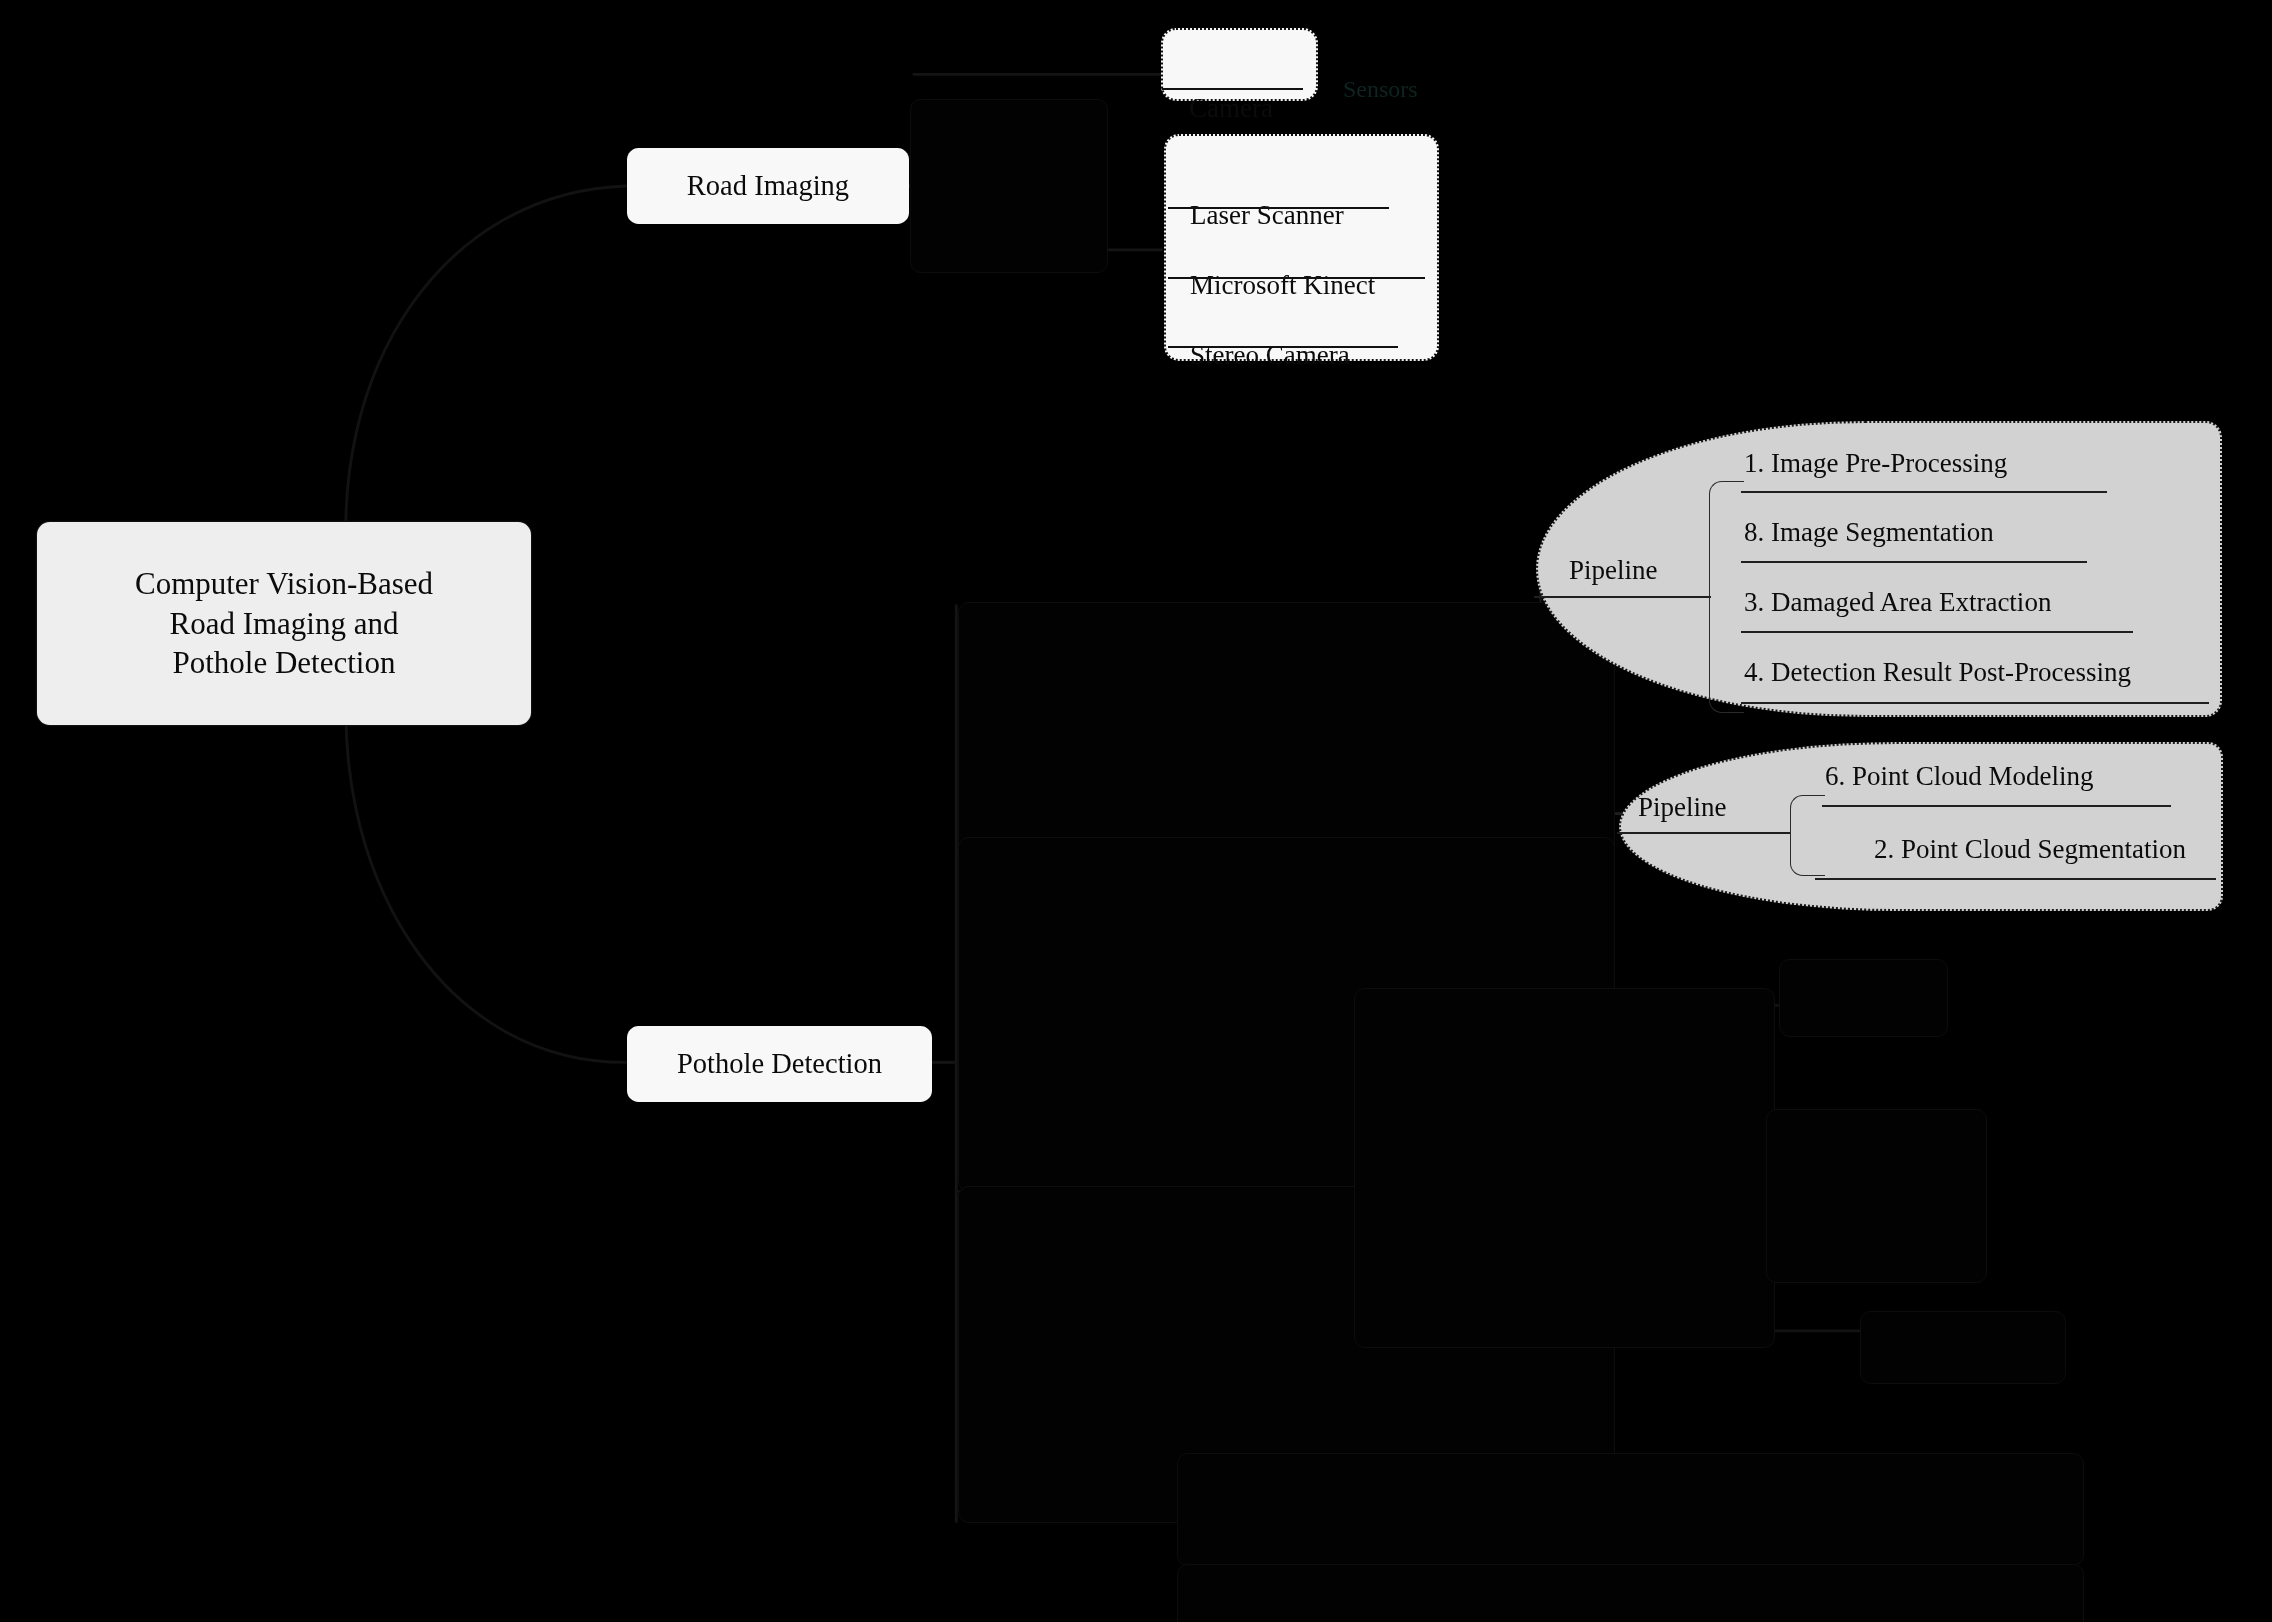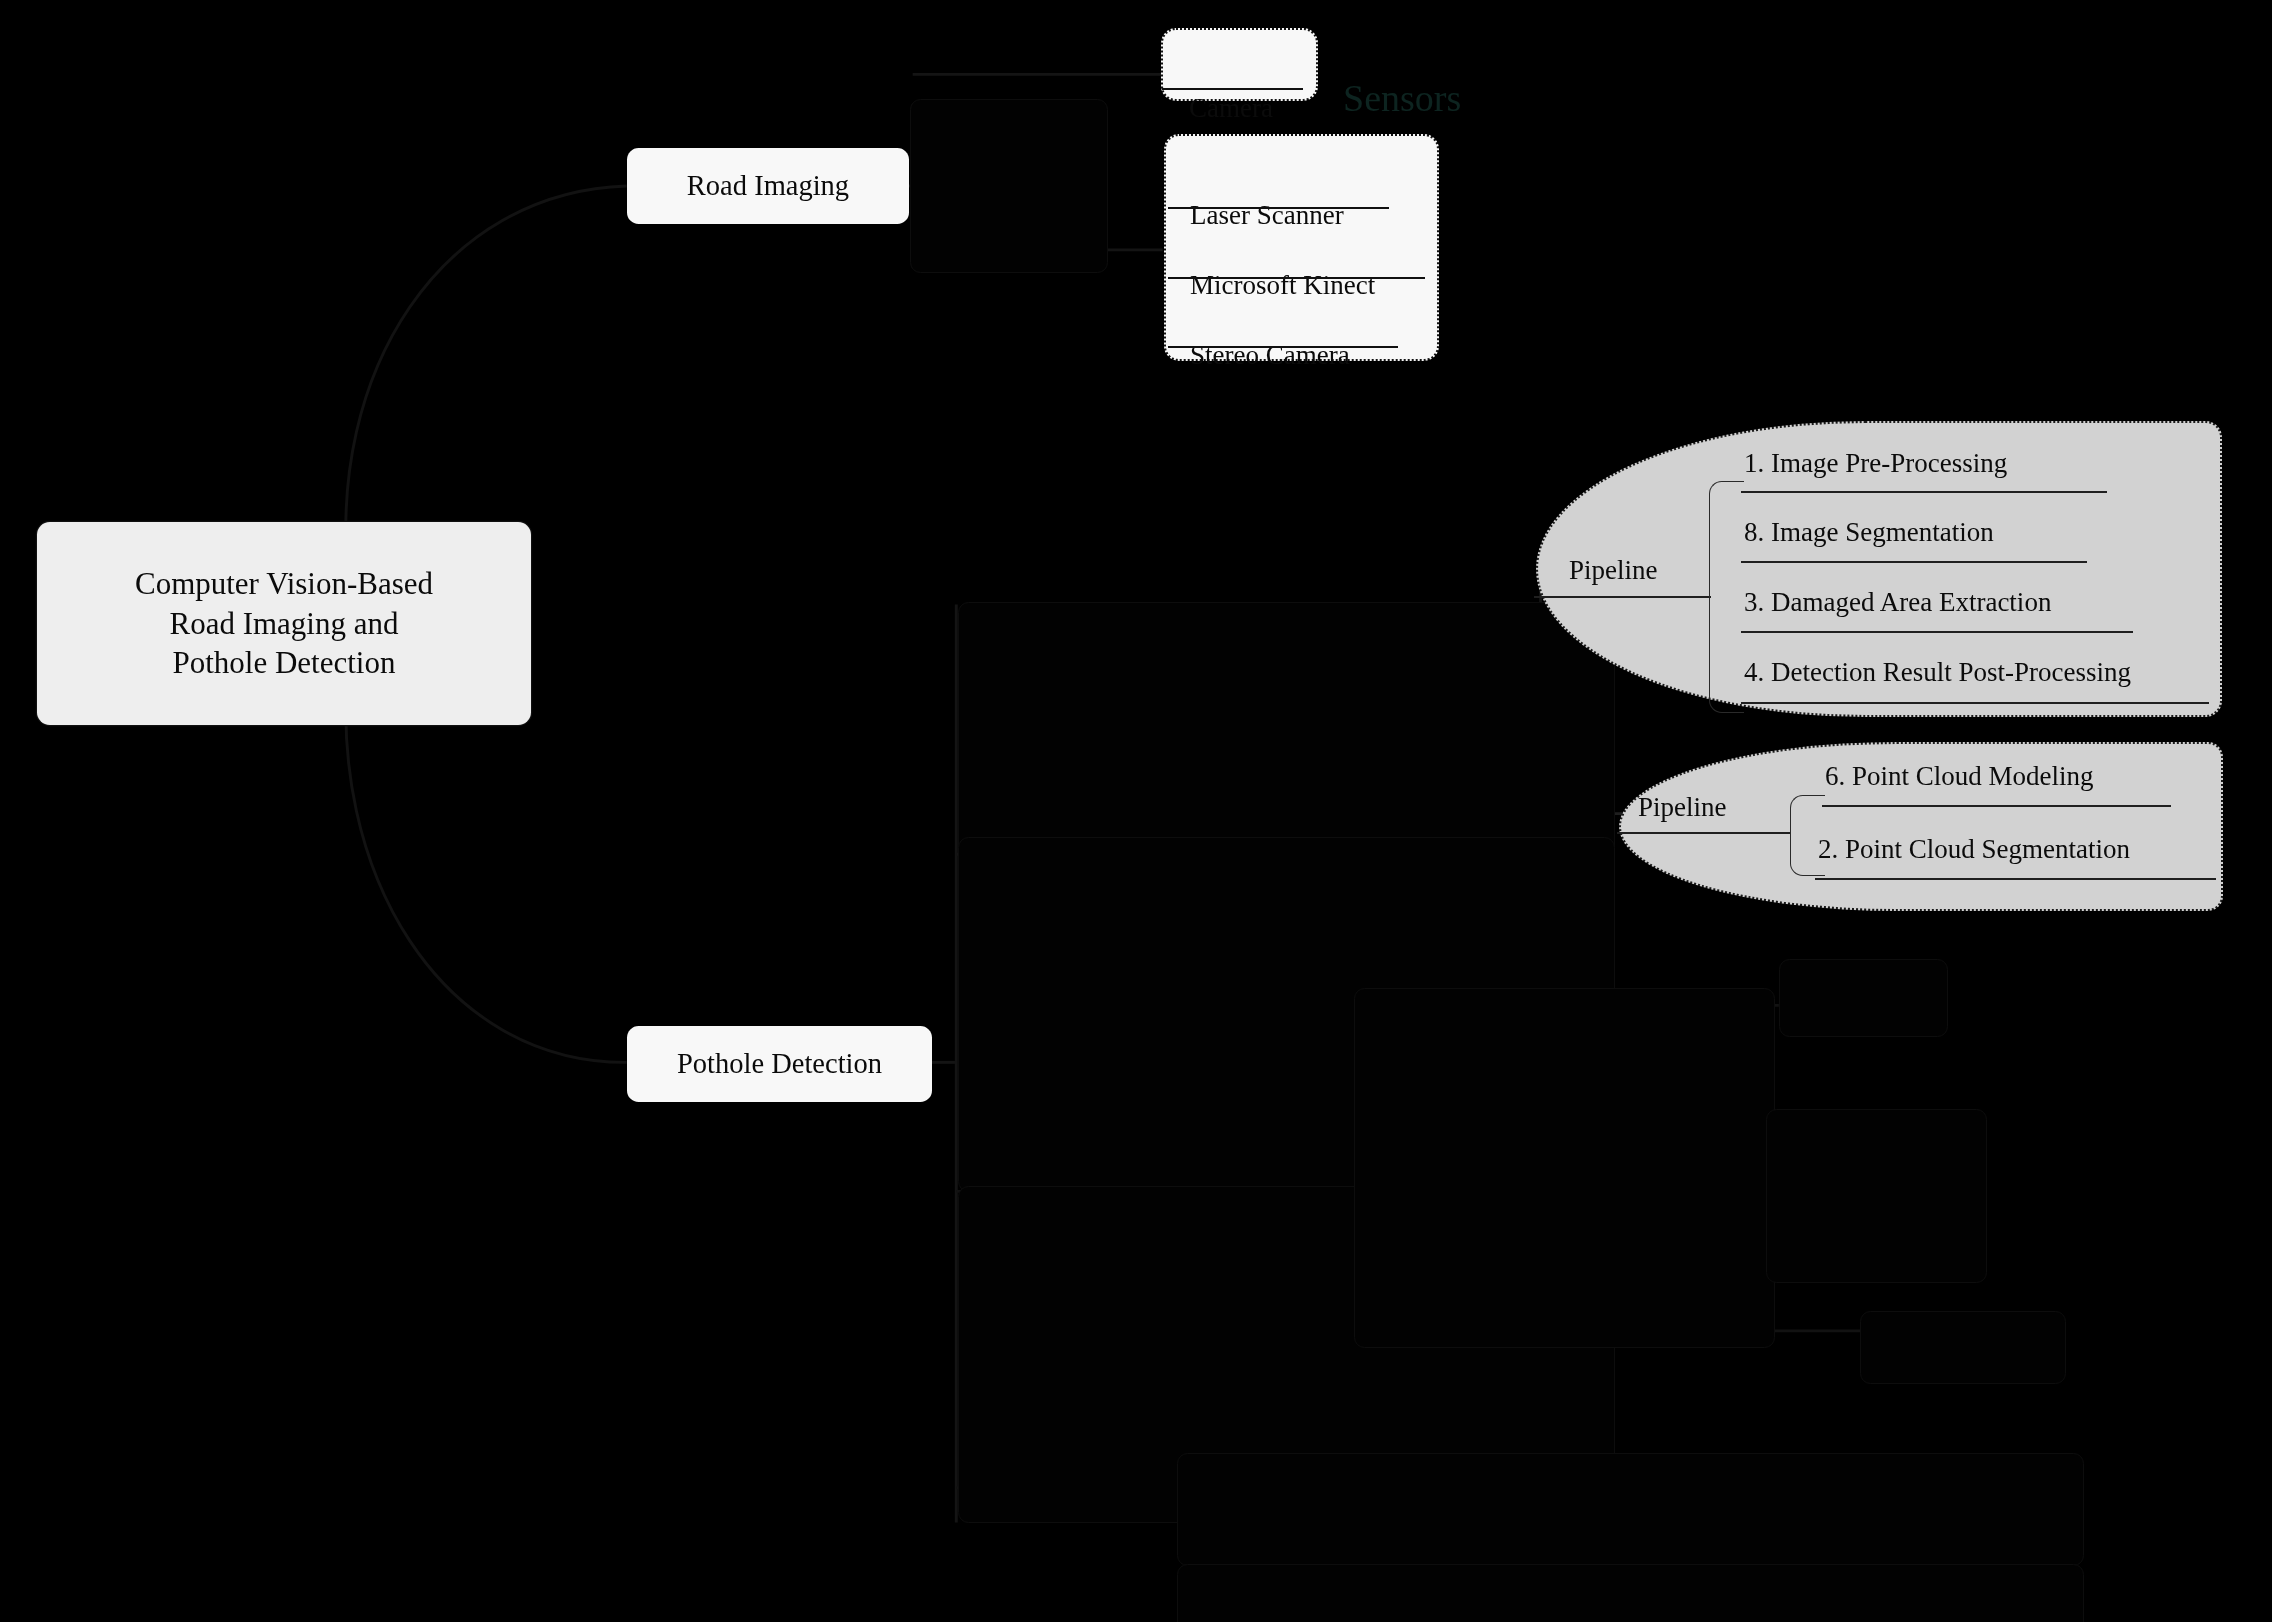--- a/index.html
+++ b/index.html
@@ -126,21 +126,21 @@
   .node-dark {
     position: absolute;
     box-sizing: border-box;
     background: #020202;
     border: 1.2px solid #0d0d0d;
     border-radius: 10.5px;
   }
 
   .sensors-caption {
     position: absolute;
-    font-size: 38px;
+    font-size: 24px;
     color: #0d2420;
     white-space: nowrap;
   }
 </style>
 </head>
 <body>
 
 <div id="stage">
 
   <svg id="wires" viewBox="0 0 3910 2791" preserveAspectRatio="none">
@@ -237,17 +237,17 @@
   <div class="pipe-blob b2" style="left:1619px; top:742px; width:604px; height:169px;"></div>
 
   <div class="pipe-label" style="left:1638px; top:792px;">Pipeline</div>
   <div class="pipe-rule" style="left:1617px; top:832px; width:174px;"></div>
 
   <div class="pipe-bracket" style="left:1790px; top:795px; width:35px; height:81px;"></div>
 
   <div class="pipe-step" style="left:1825px; top:761px;">6. Point Cloud Modeling</div>
   <div class="pipe-rule" style="left:1822px; top:805px; width:349px;"></div>
 
-  <div class="pipe-step" style="left:1818px; top:834px;">2. Point Cloud Segmentation</div>
+  <div class="pipe-step" style="left:1874px; top:834px;">2. Point Cloud Segmentation</div>
   <div class="pipe-rule" style="left:1815px; top:878px; width:401px;"></div>
 
 </div>
 
 
 </body></html>

